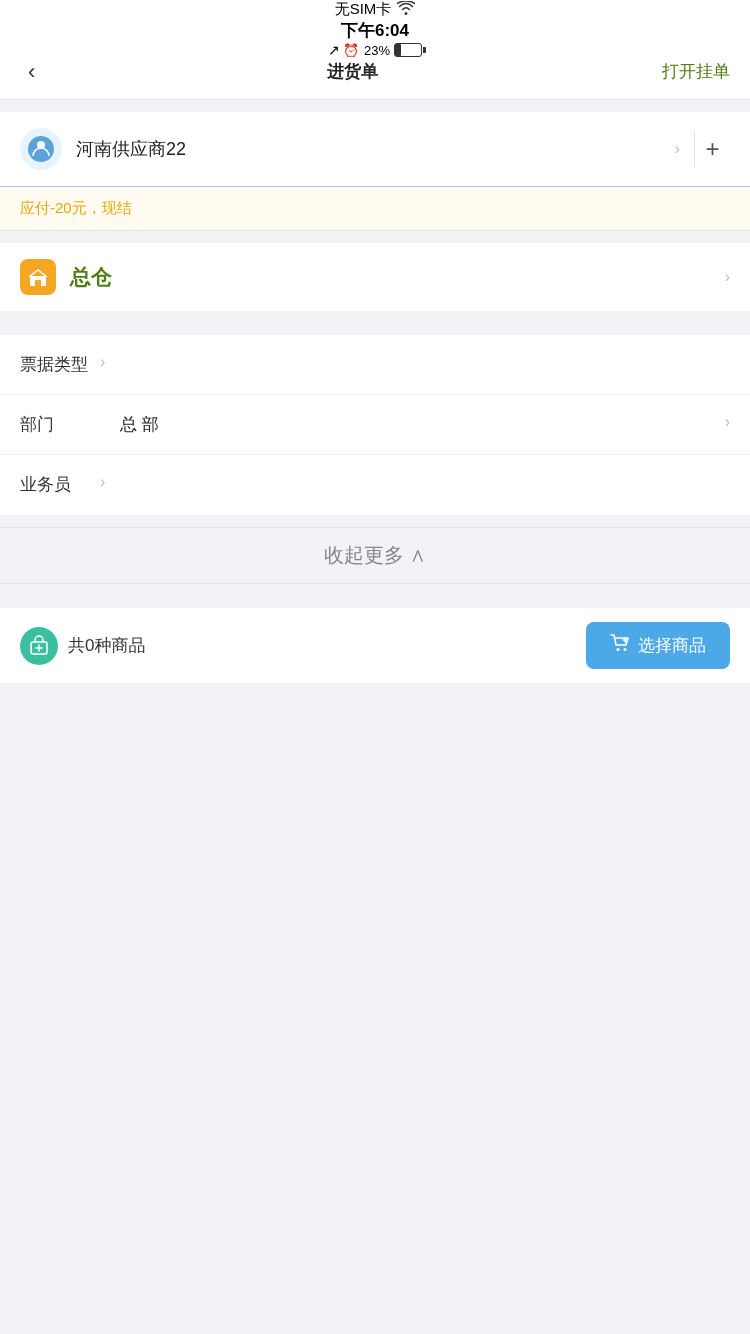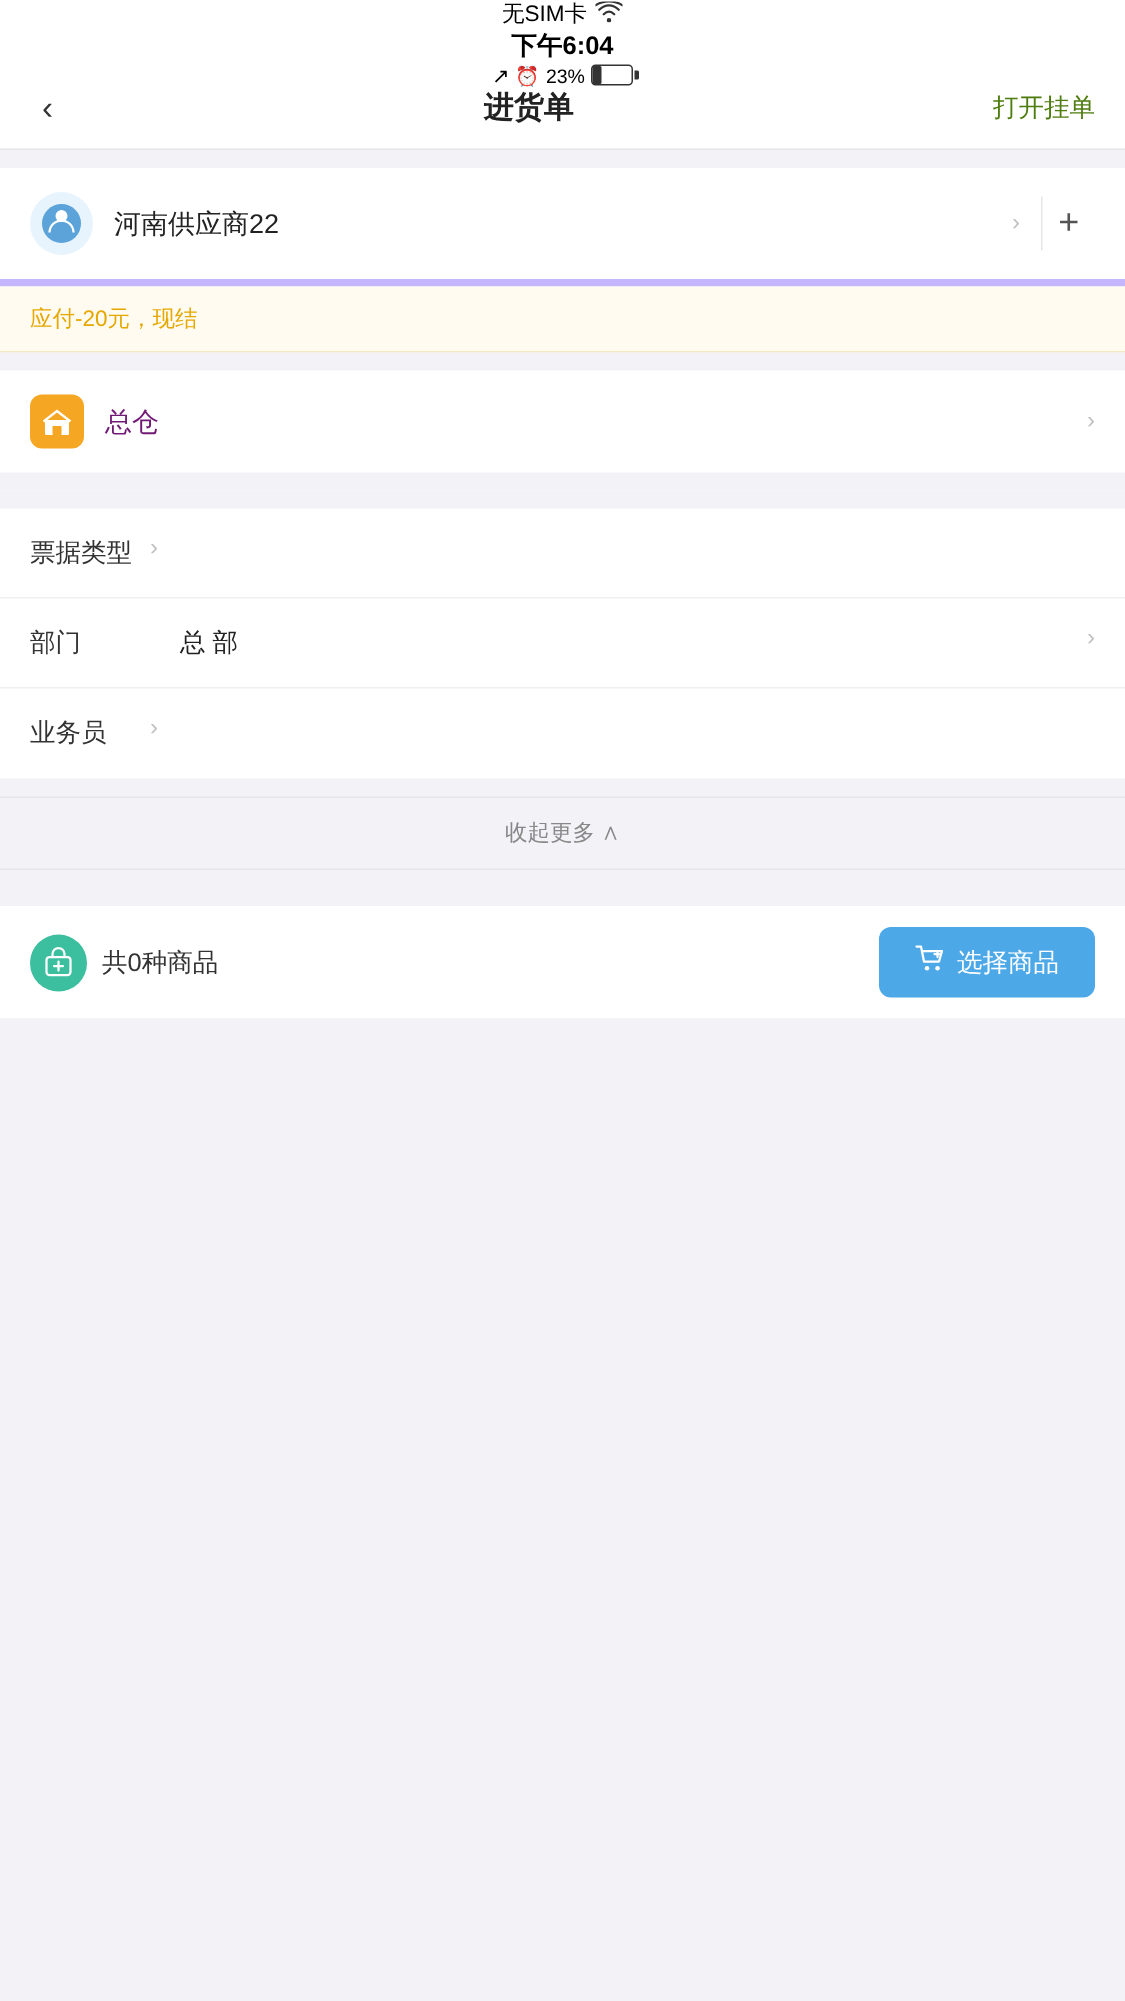--- a/index.html
+++ b/index.html
@@ -47,21 +47,21 @@
       padding: 0 20px;
       border-bottom: 1px solid #e5e5e5;
     }
     .nav-back {
       font-size: 22px;
       color: #333;
       cursor: pointer;
       padding: 8px;
     }
     .nav-title {
-      font-size: 20px;
+      font-size: 17px;
       font-weight: 600;
       color: #222;
     }
     .nav-action {
       font-size: 17px;
       color: #4d7c0f;
       cursor: pointer;
     }
 
     
@@ -74,21 +74,21 @@
     .card {
       background: #fff;
       margin-bottom: 0;
     }
 
     
     .supplier-row {
       display: flex;
       align-items: center;
       padding: 16px 20px;
-      border-bottom: 5px solid #c4b5fd;
+      border-bottom: 1px solid #c4b5fd;
     }
     .supplier-avatar {
       width: 42px; height: 42px; border-radius: 50%; background: #e8f4fd;
       display: flex; align-items: center; justify-content: center;
       margin-right: 14px; flex-shrink: 0;
     }
     .avatar-inner {
       width: 26px; height: 26px; border-radius: 50%; background: #5ba3d9;
       display: flex; align-items: center; justify-content: center;
     }
@@ -131,22 +131,23 @@
       padding: 16px 20px;
       background: #fff;
     }
     .warehouse-icon {
       width: 36px; height: 36px; border-radius: 8px; background: #f5a623;
       display: flex; align-items: center; justify-content: center;
       margin-right: 14px; flex-shrink: 0; font-size: 18px;
     }
     .warehouse-name {
       flex: 1;
-      font-size: 18px;
-      color: #701a75;
+      font-size: 21px;
+      color: #4d7c0f;
+      font-weight: bold;
     }
 
     
     .form-section {
       background: #fff;
       margin-top: 12px;
     }
     .form-row {
       display: flex;
       padding: 18px 20px;
@@ -170,21 +171,21 @@
       color: #c0c0c0;
     }
 
     
     .collapse-row {
       background: #f2f2f7;
       display: flex;
       align-items: center;
       justify-content: center;
       padding: 14px;
-      font-size: 15px;
+      font-size: 20px;
       color: #888;
       cursor: pointer;
       border-top: 1px solid #e5e5e5;
       border-bottom: 1px solid #e5e5e5;
       margin-top: 12px;
     }
 
     
     .bottom-bar {
       display: flex;

